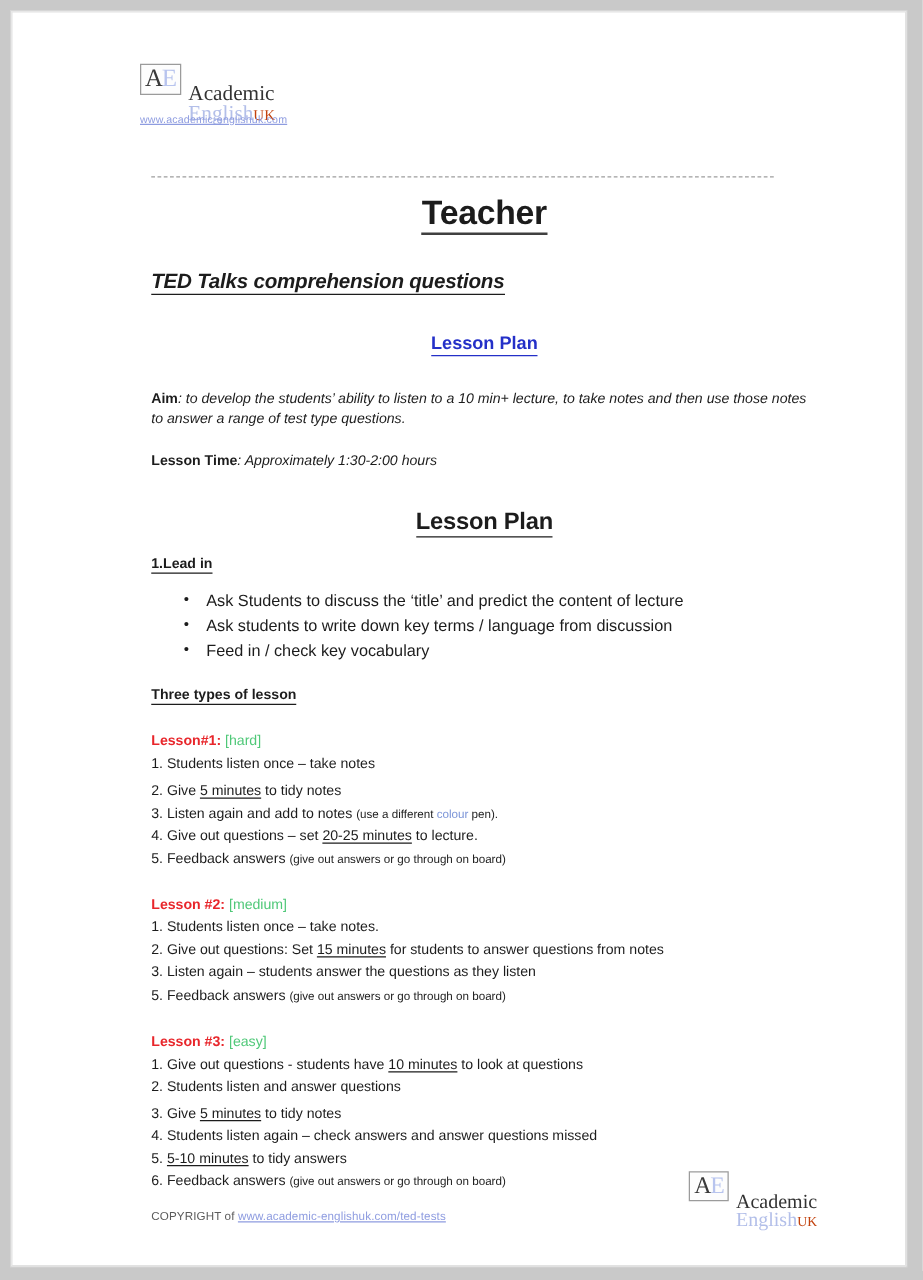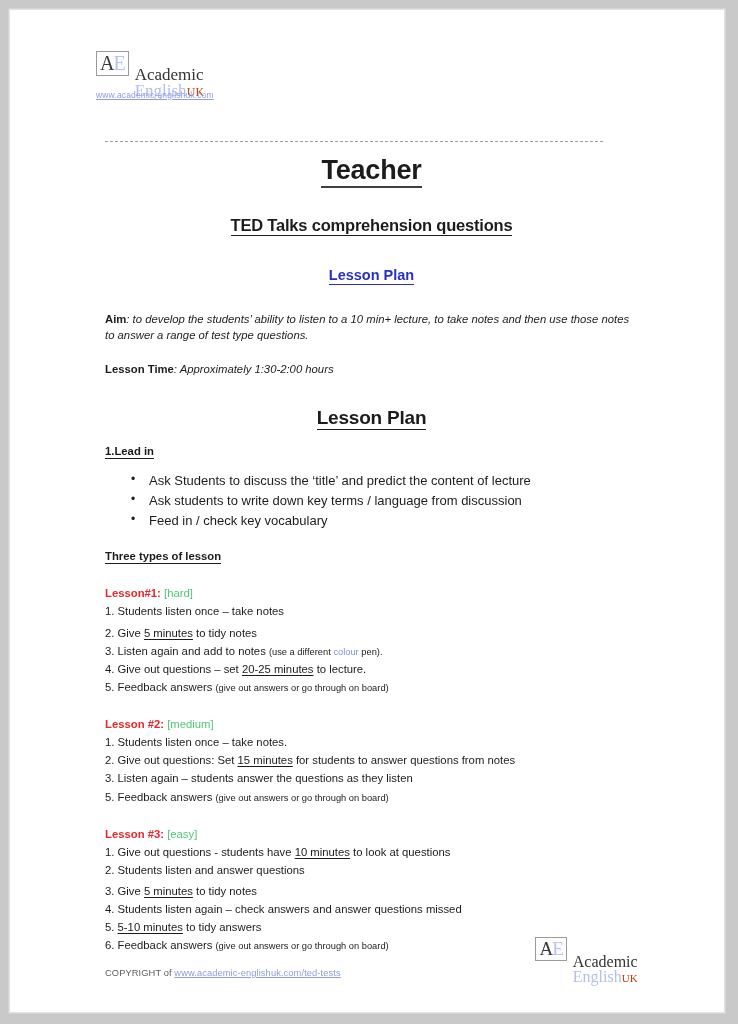--- a/index.html
+++ b/index.html
@@ -10,20 +10,21 @@
     font-family: "Liberation Sans", sans-serif;
   }
   .page-shell {
     position: absolute;
     left: 9px; top: 9px;
     width: 716px; height: 1004px;
     background: #ffffff;
     border: 1px solid #e2e2e2;
     box-shadow: 0 0 0 1px #d6d6d6;
     overflow: hidden;
+    padding-left: 16px;
   }
   .page-inner {
     position: relative;
     width: 100%; height: 100%;
     padding: 0;
   }
 
   
   .header-block {
     position: absolute;
@@ -99,24 +100,24 @@
     text-align: center;
     font-size: 27px;
     font-weight: bold;
     letter-spacing: -0.2px;
     line-height: 1.1;
   }
   h1.title span { border-bottom: 2px solid #404040; padding-bottom: 1px; }
 
   h2.subtitle {
     margin: 30px 0 0 0;
-    text-align: center;
     font-size: 16.5px;
     font-weight: bold;
     letter-spacing: -0.2px;
+    font-style: italic;
   }
   h2.subtitle span { border-bottom: 1.6px solid #1c1c1c; padding-bottom: 1px; }
 
   h3.lessonplan-blue {
     margin: 32px 0 0 0;
     text-align: center;
     font-size: 14.5px;
     font-weight: bold;
     color: #2430c8;
   }

